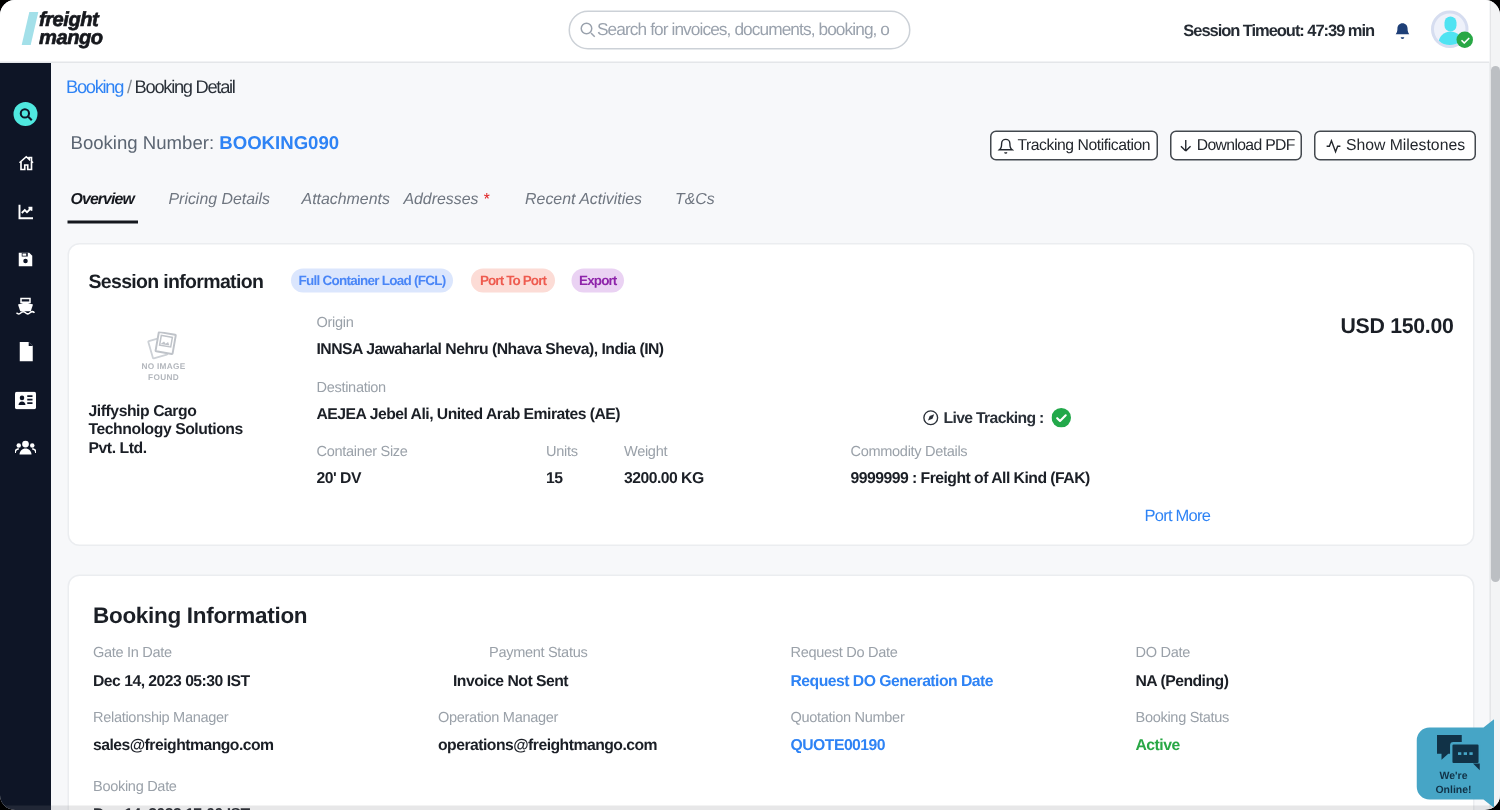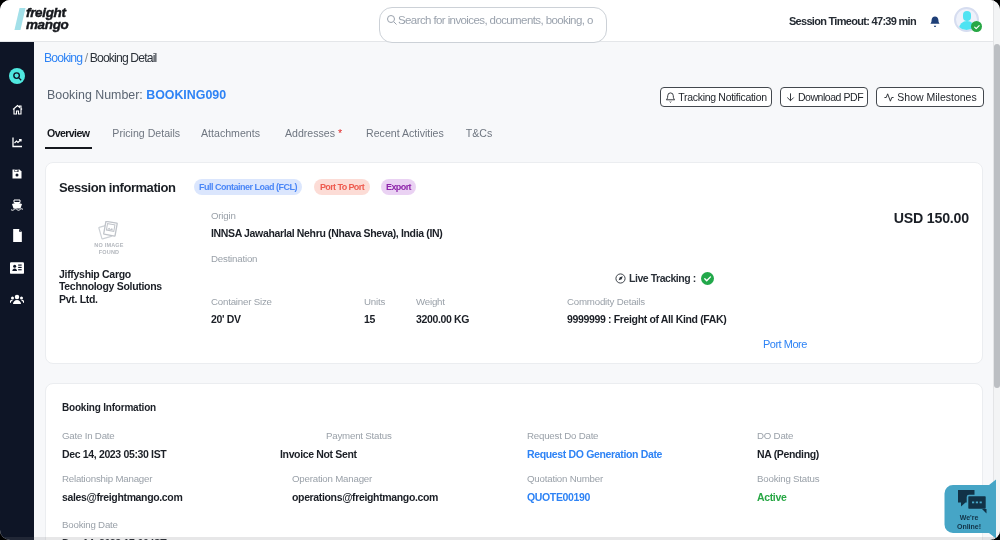--- a/index.html
+++ b/index.html
@@ -3,21 +3,21 @@
 <meta charset="utf-8">
 <style>
 * { margin:0; padding:0; box-sizing:border-box; }
 html,body { width:1000px; height:540px; background:#000; font-family:"Liberation Sans", sans-serif; }
 .page { position:absolute; left:0; top:0; width:1000px; height:540px; background:#f7f8fa; border-radius:10px; overflow:hidden; }
 
 .header { position:absolute; left:0; top:0; width:993px; height:42px; background:#fff; border-bottom:1px solid #e4e6e9; z-index:5; }
 .logo { position:absolute; left:16px; top:6px; }
 .logobar { position:absolute; left:0.5px; top:2px; width:6px; height:22px; background:#a3e0e9; transform:skewX(-13deg); }
 .logotext { position:absolute; left:10px; top:1px; font-size:13.4px; line-height:12px; font-weight:bold; font-style:italic; color:#16181d; letter-spacing:-0.3px; -webkit-text-stroke:0.45px #16181d; }
-.search { position:absolute; left:379px; top:7px; width:228px; height:36px; background:#fff; border:1px solid #ccd1d7; border-radius:13px; overflow:hidden; }
+.search { position:absolute; left:379px; top:7px; width:228px; height:26px; background:#fff; border:1px solid #ccd1d7; border-radius:13px; overflow:hidden; }
 .search svg { position:absolute; left:6px; top:6px; }
 .search .ph { position:absolute; left:18px; top:6px; font-size:11.5px; letter-spacing:-0.6px; color:#9aa2ad; white-space:nowrap; }
 .sess { position:absolute; right:77px; top:14.5px; font-size:11px; letter-spacing:-0.7px; font-weight:bold; color:#252b33; white-space:nowrap; }
 .bell { position:absolute; left:930px; top:14px; }
 .avatar { position:absolute; left:954px; top:7px; width:25px; height:25px; border-radius:50%; background:#eef1fa; border:2px solid #d6ddf0; overflow:hidden; }
 .avatar .head { position:absolute; left:6.5px; top:2px; width:8px; height:9.5px; border-radius:4px; background:#4fe3f2; }
 .avatar .bodyp { position:absolute; left:2.5px; top:12px; width:16px; height:12px; border-radius:8px 8px 0 0; background:#4fe3f2; }
 .badge { position:absolute; left:971px; top:21px; width:11px; height:11px; border-radius:50%; background:#28a745; z-index:6; }
 .badge svg { position:absolute; left:1.5px; top:1.5px; }
 
@@ -33,21 +33,21 @@
 .crumb { position:absolute; left:44px; top:51px; font-size:12.2px; letter-spacing:-0.85px; color:#2b3139; }
 .crumb a { color:#2e83f5; text-decoration:none; }
 .bn { position:absolute; left:47px; top:88px; font-size:12.4px; color:#5b6572; }
 .bn b { color:#2e83f5; font-weight:bold; }
 .btns { position:absolute; left:0; top:0; }
 .btn { position:absolute; top:87px; height:20px; border:1px solid #43484e; border-radius:4px; background:#fff; color:#23272d; font-size:10.5px; display:flex; align-items:center; justify-content:center; white-space:nowrap; }
 .btn svg { margin-right:2px; }
 .btn svg { vertical-align:-2px; margin-right:2px; }
 
 .tabs { position:absolute; left:45px; top:127px; font-size:10.6px; color:#6f7680; white-space:nowrap; }
-.tab { display:inline-block; padding-bottom:8px; }
+.tab { display:inline-block; padding-bottom:8px;font-style:italic; }
 .tab.active { color:#15181e; font-weight:bold; letter-spacing:-0.6px; border-bottom:2.5px solid #15181e; padding-left:2px; padding-right:3px; }
 .tab .req { color:#e02424; }
 
 .card1 { position:absolute; left:45px; top:162px; width:938px; height:202px; background:#fff; border:1px solid #ebedf0; border-radius:8px; }
 .card2 { position:absolute; left:45px; top:383px; width:938px; height:200px; background:#fff; border:1px solid #ebedf0; border-radius:8px; }
 .ctitle1 { position:absolute; left:13px; top:17px; font-size:13px; letter-spacing:-0.45px; font-weight:bold; color:#1a1e24; }
 .pill { position:absolute; top:16px; height:16px; line-height:16px; border-radius:8px; font-size:9px; font-weight:bold; text-align:center; }
 .pill1 { left:148px; width:108px; background:#dbe6fd; color:#4a86f7; letter-spacing:-0.5px; }
 .pill2 { left:268px; width:56px; background:#fcdcd6; color:#ee5b4f; letter-spacing:-0.6px; }
 .pill3 { left:335px; width:35px; background:#ead2f3; color:#8e24aa; letter-spacing:-0.6px; }
@@ -73,21 +73,21 @@
             <path d="M13.7 21a2 2 0 01-3.4 0"></path>
           </svg>Tracking Notification</span>
       <span class="btn" style="left:780px; width:88px; letter-spacing:-0.45px;"><svg width="11" height="11" viewBox="0 0 24 24" fill="none" stroke="#23272d" stroke-width="2">
             <path d="M12 3v16m0 0l-7-7m7 7l7-7"></path>
           </svg>Download PDF</span>
       <span class="btn" style="left:876px; width:108px;"><svg width="12" height="11" viewBox="0 0 24 24" fill="none" stroke="#23272d" stroke-width="2">
             <path d="M22 12h-4l-3 8-6-16-3 8H2"></path>
           </svg>Show Milestones</span>
     </div>
     <div class="tabs">
-      <span class="tab active" style="margin-right:20px;">Overview</span><span class="tab" style="margin-right:21px;">Pricing Details</span><span class="tab" style="margin-right:25px;">Attachments</span><span class="tab" style="margin-right:24px;">Addresses <span class="req">*</span></span><span class="tab" style="margin-right:22px;">Recent Activities</span><span class="tab">T&amp;Cs</span>
+      <span class="tab active" style="margin-right:20px;">Overview</span><span class="tab" style="margin-right:21px;">Pricing Details</span><span class="tab" style="margin-right:9px;">Attachments</span><span class="tab" style="margin-right:24px;">Addresses <span class="req">*</span></span><span class="tab" style="margin-right:22px;">Recent Activities</span><span class="tab">T&amp;Cs</span>
     </div>
 
     <div class="card1">
       <div class="ctitle1">Session information</div>
       <div class="pill pill1">Full Container Load (FCL)</div>
       <div class="pill pill2">Port To Port</div>
       <div class="pill pill3">Export</div>
       <div class="noimg">
         <svg width="22" height="20" viewBox="0 0 22 20">
           <g transform="rotate(-16 7 12)">
@@ -98,45 +98,46 @@
               <rect x="8.5" y="3.5" width="7.5" height="6.5" fill="none" stroke="#bfc3c9" stroke-width="1"></rect>
               <path d="M9 9.2l2-2 1.3 1.3 1.4-1.5 1.3 2.2z" fill="#bfc3c9"></path>
             </g>
         </svg>
       </div>
       <div class="noimgtxt">NO IMAGE<br>FOUND</div>
       <div class="company">Jiffyship Cargo<br>Technology Solutions<br>Pvt. Ltd.</div>
       <div class="lbl" style="left:165px; top:47px;">Origin</div>
       <div class="val" style="left:165px; top:64px;">INNSA Jawaharlal Nehru (Nhava Sheva), India (IN)</div>
       <div class="lbl" style="left:165px; top:90px;">Destination</div>
+      <div class="val" style="left:165px; top:107px;">AEJEA Jebel Ali, United Arab Emirates (AE)</div>
       <div class="lbl" style="left:165px; top:133px;">Container Size</div>
       <div class="val" style="left:165px; top:150px;">20' DV</div>
       <div class="lbl" style="left:318px; top:133px;">Units</div>
       <div class="val" style="left:318px; top:150px;">15</div>
       <div class="lbl" style="left:370px; top:133px;">Weight</div>
       <div class="val" style="left:370px; top:150px;">3200.00 KG</div>
       <div class="lbl" style="left:521px; top:133px;">Commodity Details</div>
       <div class="val" style="left:521px; top:150px;">9999999 : Freight of All Kind (FAK)</div>
       <div class="usd">USD 150.00</div>
       <div class="lt"><svg width="11" height="11" viewBox="0 0 24 24" fill="none" stroke="#2b3139" stroke-width="2" style="vertical-align:-1.5px; margin-right:3px;">
             <circle cx="12" cy="12" r="10"></circle>
             <path d="M17 7l-6.5 2.5L8 16l6.5-2.5z" fill="#2b3139" stroke="none"></path>
           </svg>Live Tracking : <svg width="13" height="13" viewBox="0 0 24 24" style="vertical-align:-3px; margin-left:3px;">
             <circle cx="12" cy="12" r="12" fill="#22a84a"></circle>
             <path d="M7 12.5l3.5 3.5 7-7" fill="none" stroke="#fff" stroke-width="2.6" stroke-linecap="round" stroke-linejoin="round"></path>
           </svg></div>
       <div class="showmore">Port More</div>
     </div>
 
     <div class="card2">
-      <div style="position:absolute; left:16px; top:18px; font-size:10px; letter-spacing:-0.2px; font-weight:bold; color:#1b1f26;">Booking Information</div>
+      <div style="position:absolute; left:16px; top:18px; font-size:15px; letter-spacing:-0.2px; font-weight:bold; color:#1b1f26;">Booking Information</div>
       <div class="lbl" style="left:16px; top:46px;">Gate In Date</div>
       <div class="val" style="left:16px; top:64px;">Dec 14, 2023 05:30 IST</div>
       <div class="lbl" style="left:246px; top:46px;padding-left:34px;">Payment Status</div>
-      <div class="val" style="left:234px; top:64px;">Invoice Not Sent</div>
+      <div class="val" style="left:256px; top:64px;">Invoice Not Sent</div>
       <div class="lbl" style="left:481px; top:46px;">Request Do Date</div>
       <div class="val" style="left:481px; top:64px; color:#2e83f5;">Request DO Generation Date</div>
       <div class="lbl" style="left:711px; top:46px;">DO Date</div>
       <div class="val" style="left:711px; top:64px;">NA (Pending)</div>
       <div class="lbl" style="left:16px; top:89px;">Relationship Manager</div>
       <div class="val" style="left:16px; top:107px;">sales@freightmango.com</div>
       <div class="lbl" style="left:246px; top:89px;">Operation Manager</div>
       <div class="val" style="left:246px; top:107px;">operations@freightmango.com</div>
       <div class="lbl" style="left:481px; top:89px;">Quotation Number</div>
       <div class="val" style="left:481px; top:107px; color:#2e83f5;">QUOTE00190</div>

